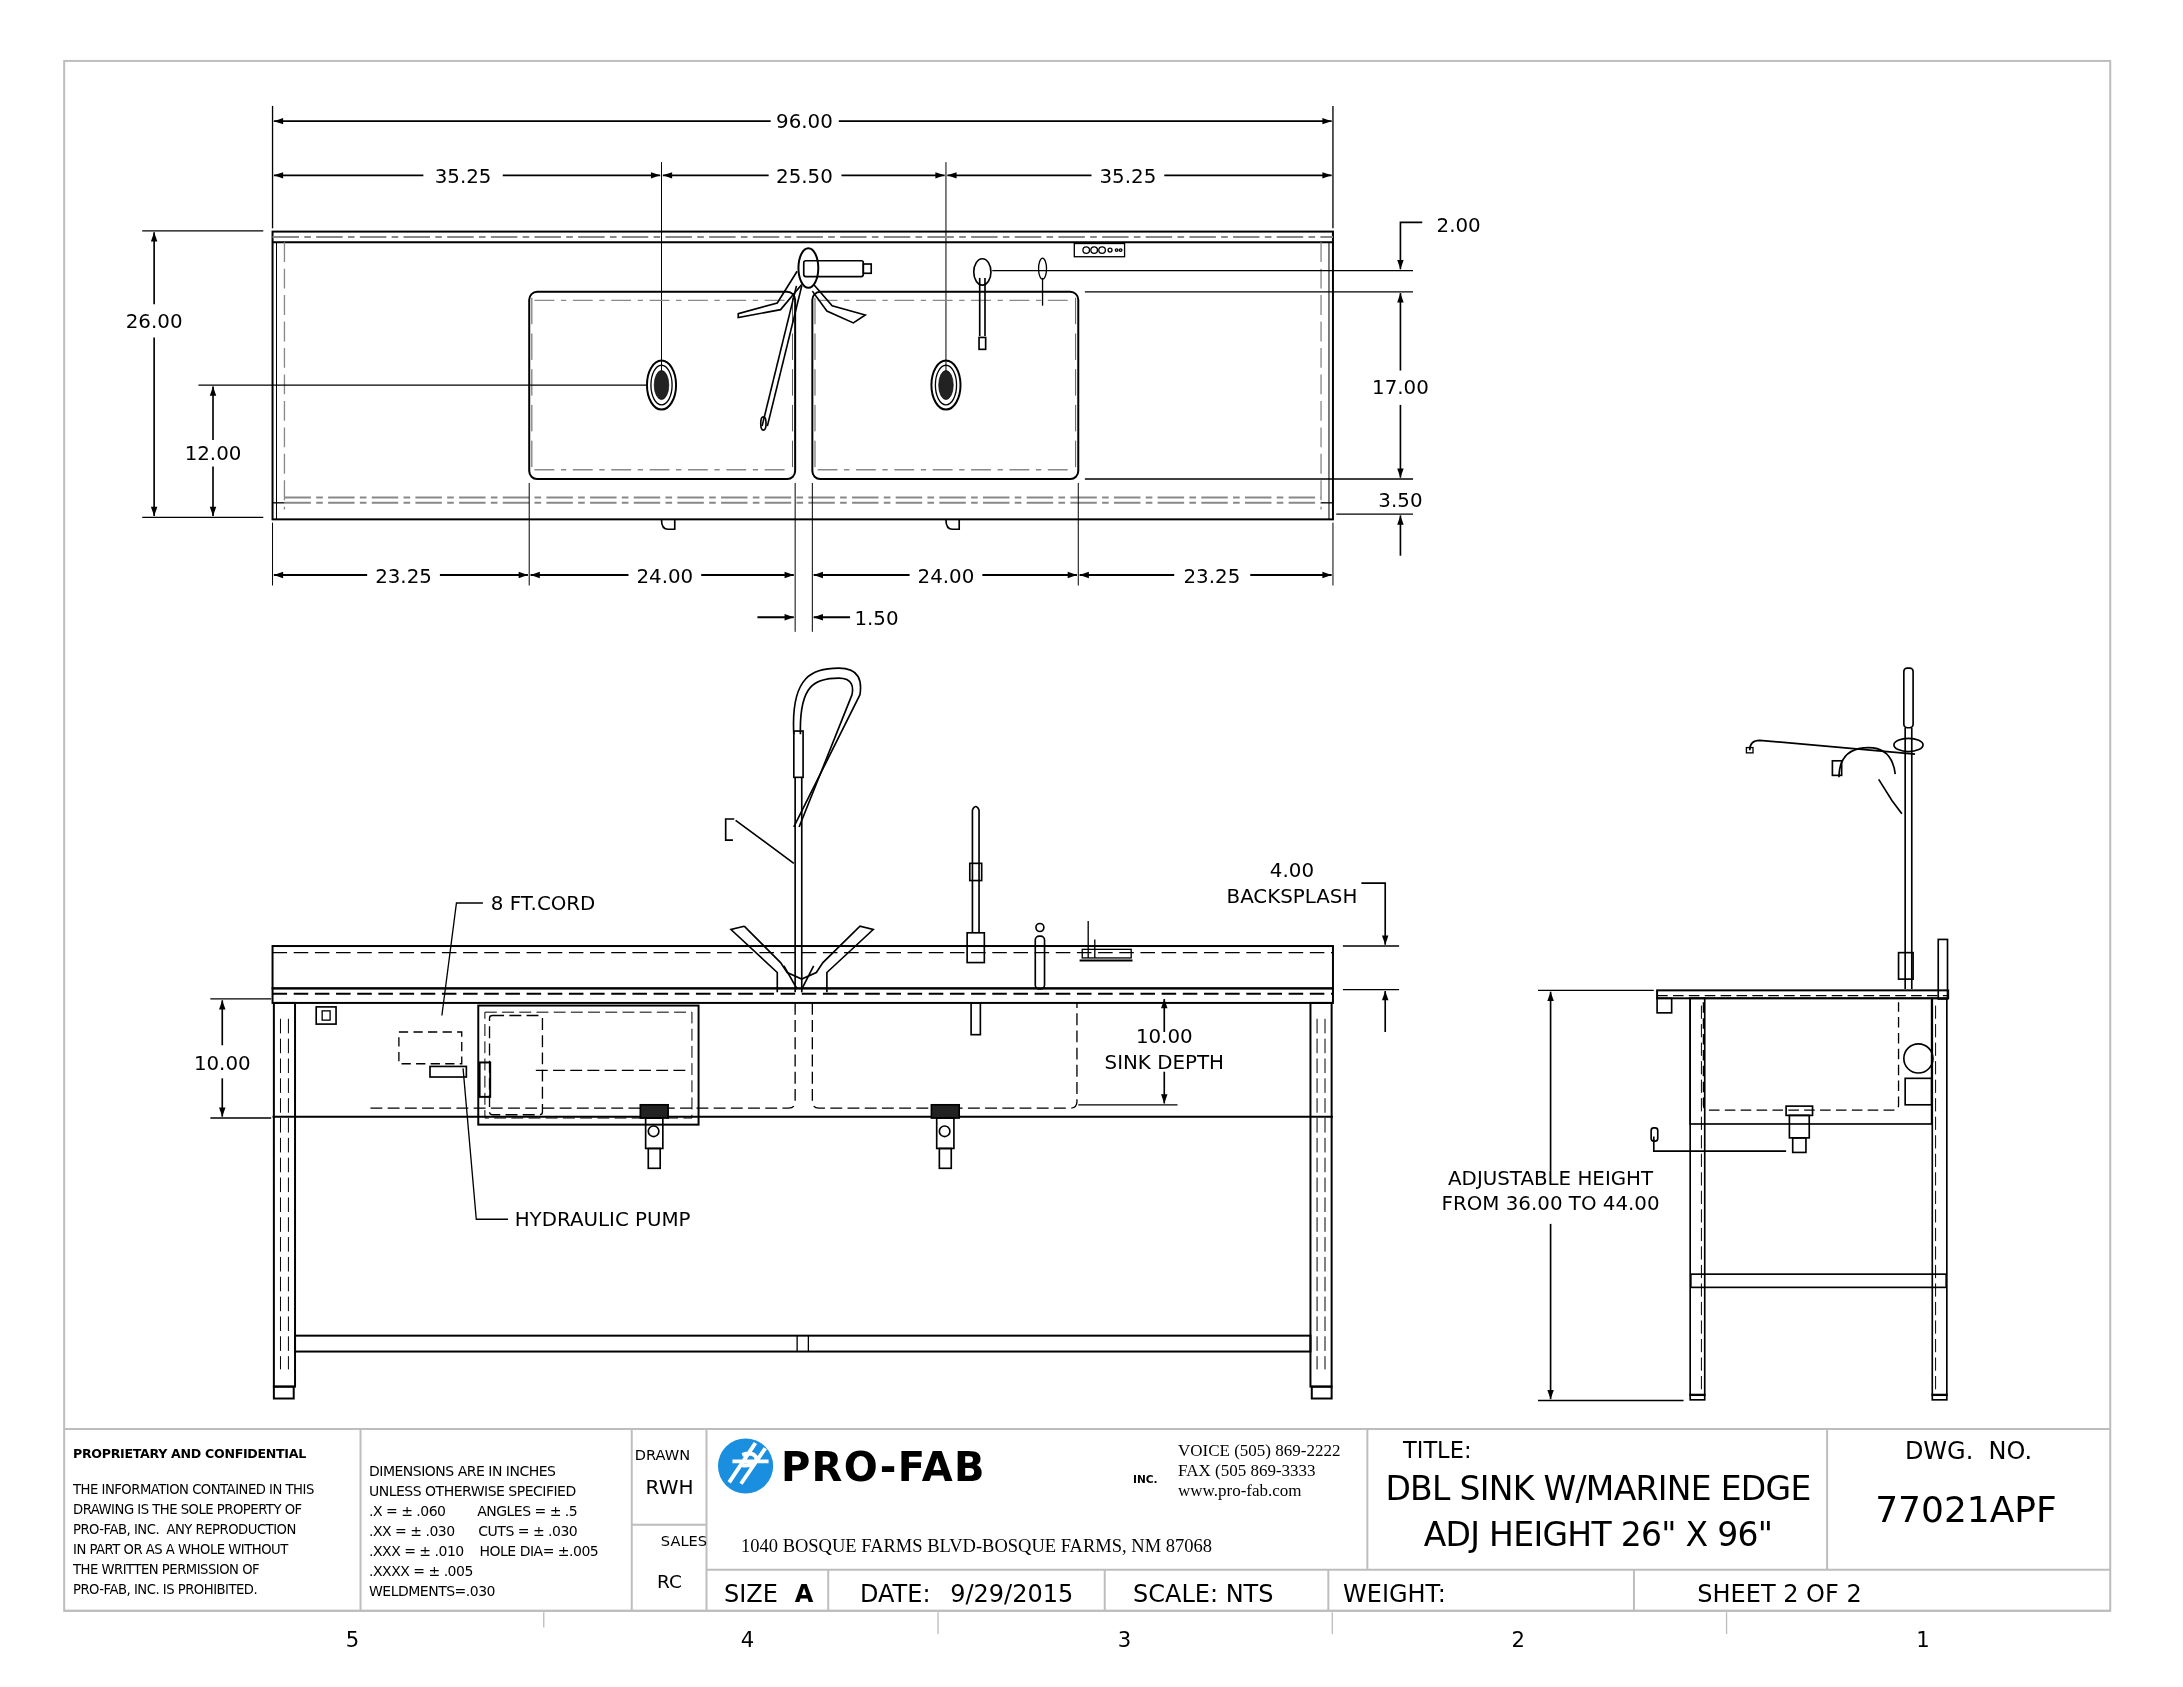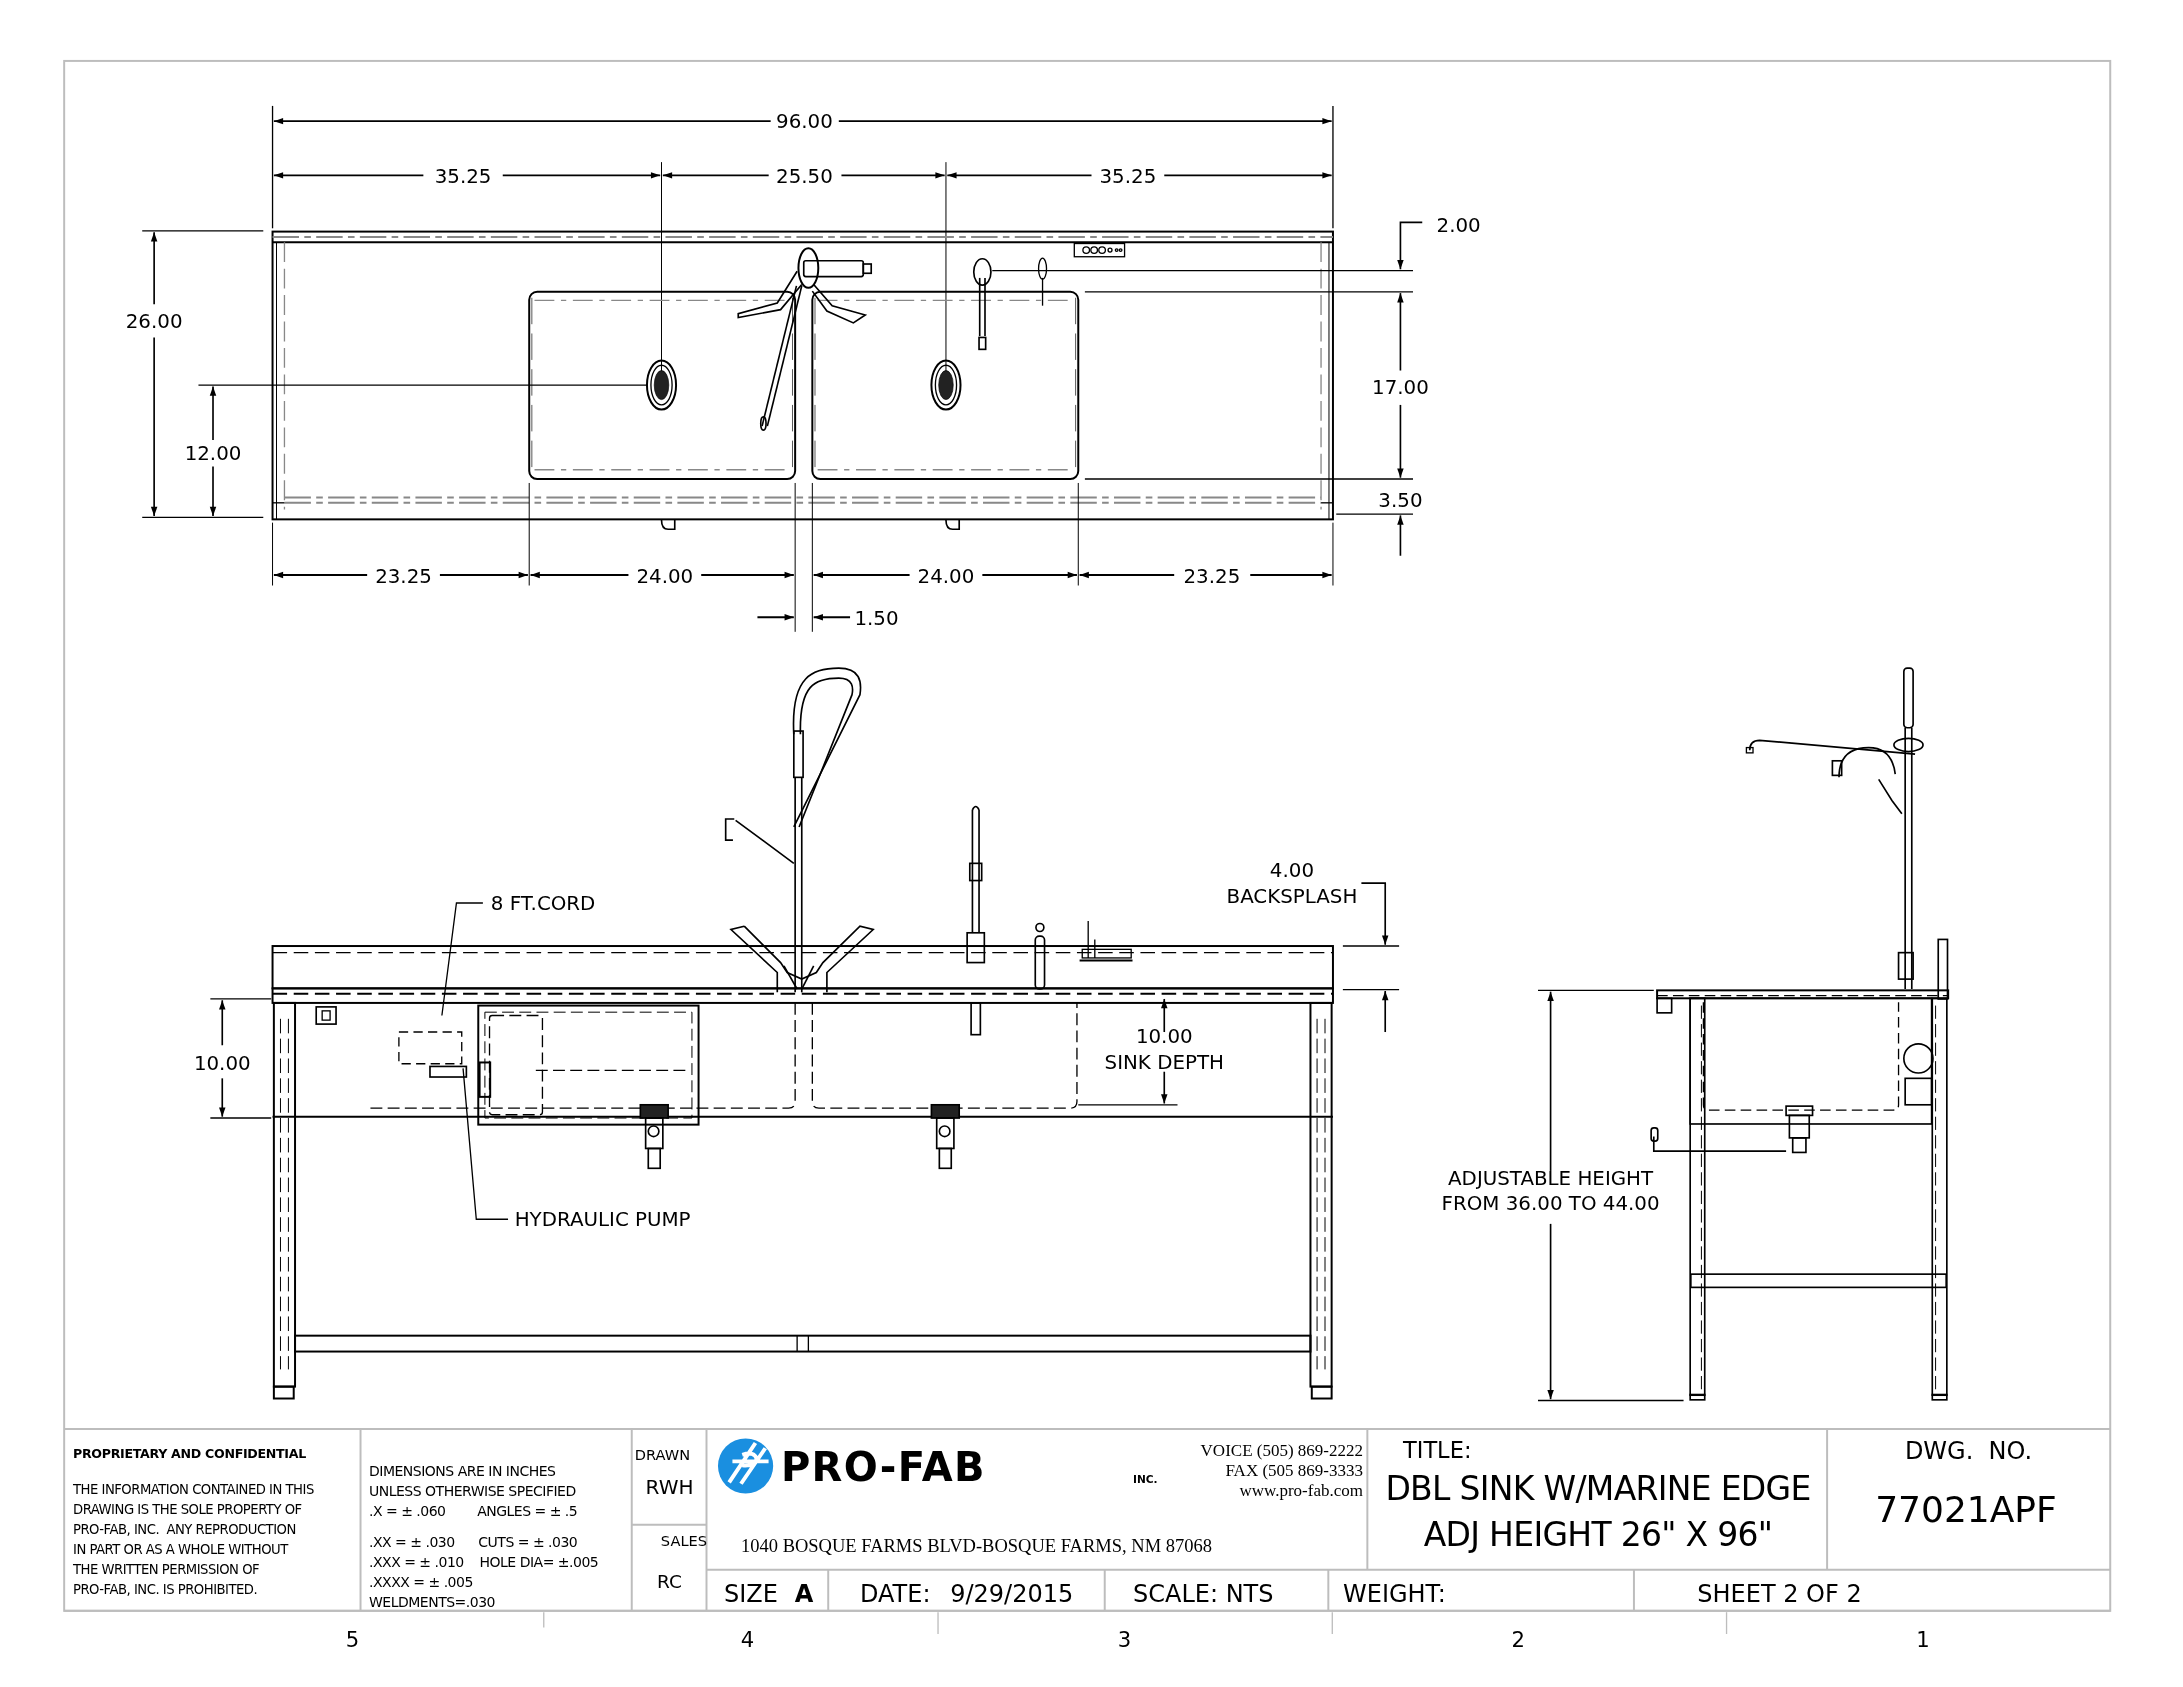--- a/index.html
+++ b/index.html
@@ -379,40 +379,40 @@
     <div style="font-size:13.2px;line-height:20px;letter-spacing:-0.5px;white-space:pre;">PRO-FAB, INC.  ANY REPRODUCTION</div>
     <div style="font-size:13.2px;line-height:20px;letter-spacing:-0.5px;white-space:nowrap;">IN PART OR AS A WHOLE WITHOUT</div>
     <div style="font-size:13.2px;line-height:20px;letter-spacing:-0.5px;white-space:nowrap;">THE WRITTEN PERMISSION OF</div>
     <div style="font-size:13.2px;line-height:20px;letter-spacing:-0.5px;white-space:nowrap;">PRO-FAB, INC. IS PROHIBITED.</div>
   </div>
 
   <div class="tb-cell" style="left:369px;top:1461px;width:265px;">
     <div style="font-size:14px;line-height:20px;letter-spacing:-0.5px;white-space:pre;">DIMENSIONS ARE IN INCHES</div>
     <div style="font-size:14px;line-height:20px;letter-spacing:-0.5px;white-space:pre;">UNLESS OTHERWISE SPECIFIED</div>
     <div style="font-size:14px;line-height:20px;letter-spacing:-0.5px;white-space:pre;">.X = ± .060        ANGLES = ± .5</div>
-    <div style="font-size:14px;line-height:20px;letter-spacing:-0.5px;white-space:pre;margin-top:11px;">.XX = ± .030      CUTS = ± .030</div>
+    <div style="font-size:14px;line-height:20px;letter-spacing:-0.5px;white-space:pre;">.XX = ± .030      CUTS = ± .030</div>
     <div style="font-size:14px;line-height:20px;letter-spacing:-0.5px;white-space:pre;">.XXX = ± .010    HOLE DIA= ±.005</div>
     <div style="font-size:14px;line-height:20px;letter-spacing:-0.5px;white-space:pre;">.XXXX = ± .005</div>
     <div style="font-size:14px;line-height:20px;letter-spacing:-0.5px;white-space:pre;">WELDMENTS=.030</div>
   </div>
 
   <div class="tb-cell" style="left:632px;top:1446px;width:61px;text-align:center;font-size:14.6px;">DRAWN</div>
   <div class="tb-cell" style="left:632px;top:1475px;width:75px;text-align:center;font-size:20px;">RWH</div>
   <div class="tb-cell" style="left:632px;top:1532px;width:75px;text-align:right;font-size:14.6px;">SALES</div>
   <div class="tb-cell" style="left:632px;top:1571px;width:75px;text-align:center;font-size:18.5px;">RC</div>
 
   <div class="tb-cell" style="left:716px;top:1436px;width:463px;height:60px;">
     <svg width="69" height="60" viewBox="0 0 105 90" style="position:absolute;left:0;top:0;">
       <circle cx="45" cy="45" r="42" fill="#1a8fe0"></circle>
       <path d="M20 70 L60 10 M38 72 L75 18 M25 38 H80 M40 28 q18 -6 22 6 q-4 12 -22 10" stroke="#fff" stroke-width="6" fill="none"></path>
     </svg>
     <div style="position:absolute;left:65px;top:1.3px;font-size:40px;font-weight:bold;letter-spacing:1.3px;line-height:60px;font-family:'DejaVu Sans','Liberation Sans',sans-serif;">PRO-FAB</div>
     <div style="position:absolute;left:417px;top:37px;font-size:10.6px;font-weight:bold;">INC.</div>
   </div>
-  <div class="tb-cell serif" style="left:1178px;top:1441px;width:185px;text-align:right;">
+  <div class="tb-cell serif" style="left:1178px;top:1441px;width:185px;text-align:left;">
     <div style="font-size:17px;line-height:20px;">VOICE (505) 869-2222</div>
     <div style="font-size:17px;line-height:20px;">FAX (505 869-3333</div>
     <div style="font-size:17px;line-height:20px;">www.pro-fab.com</div>
   </div>
   <div class="tb-cell serif" style="left:741px;top:1536px;font-size:18.5px;white-space:nowrap;">1040 BOSQUE FARMS BLVD-BOSQUE FARMS, NM 87068</div>
 
   <div class="tb-cell" style="left:1403px;top:1437px;font-size:22.5px;">TITLE:</div>
   <div class="tb-cell" style="left:1368px;top:1469px;width:460px;text-align:center;font-size:33px;letter-spacing:-0.7px;white-space:nowrap;">DBL SINK W/MARINE EDGE</div>
   <div class="tb-cell" style="left:1368px;top:1515px;width:460px;text-align:center;font-size:33px;letter-spacing:-0.7px;white-space:nowrap;">ADJ HEIGHT 26" X 96"</div>
 

